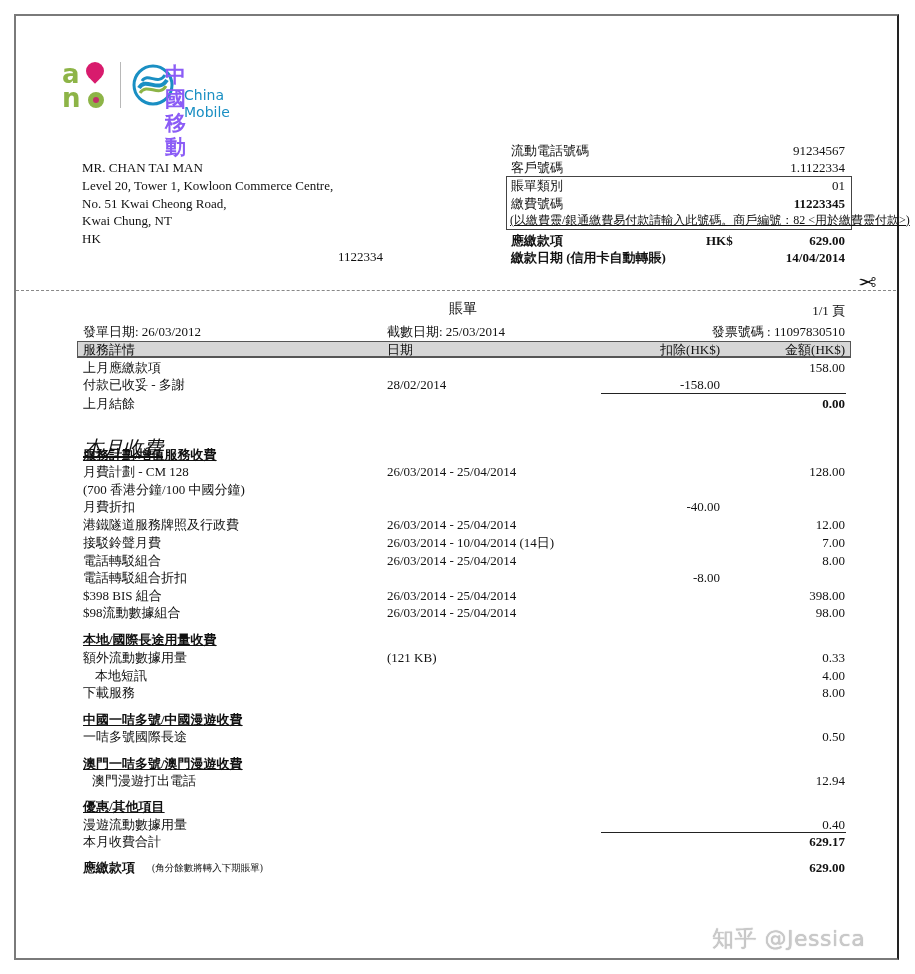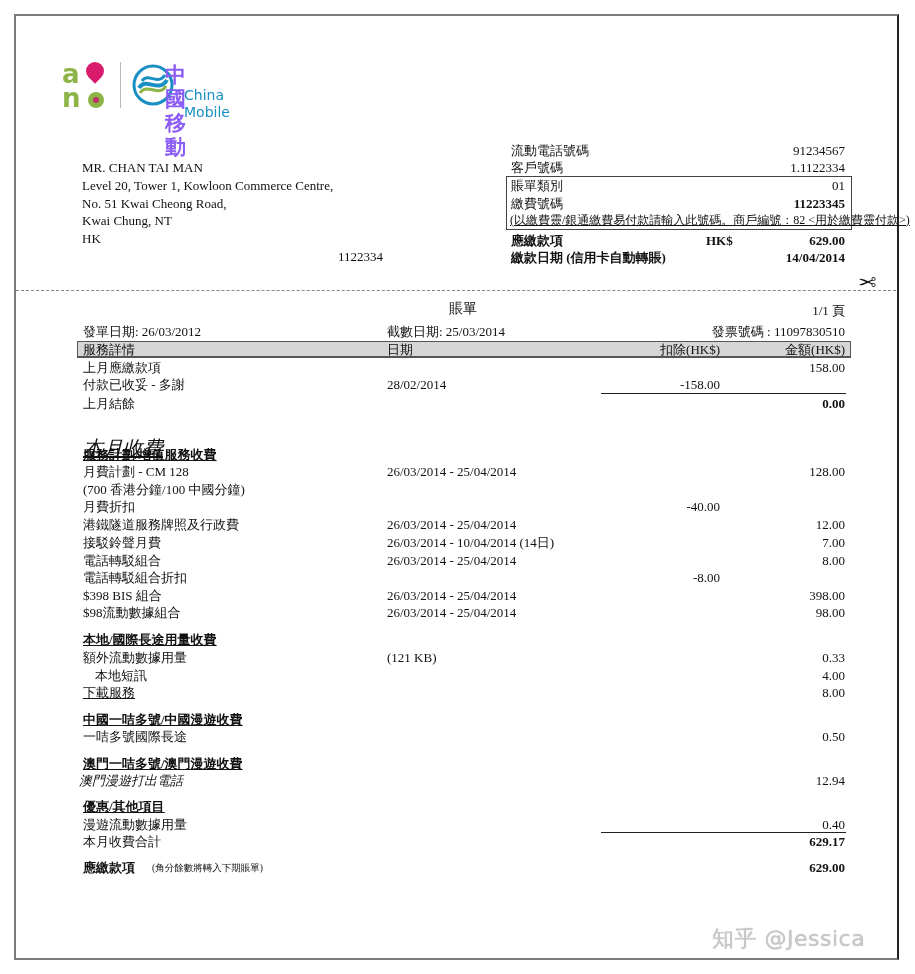--- a/index.html
+++ b/index.html
@@ -138,29 +138,29 @@
 <div class="abs f13" style="left:83px;top:604px;">$98流動數據組合</div>
 <div class="abs f13" style="left:387px;top:604px;">26/03/2014 - 25/04/2014</div>
 <div class="abs f13 right" style="left:745px;width:100px;top:604px;">98.00</div>
 
 <div class="abs f13 bold uline" style="left:83px;top:631px;">本地/國際長途用量收費</div>
 <div class="abs f13" style="left:83px;top:649px;">額外流動數據用量</div>
 <div class="abs f13" style="left:387px;top:649px;">(121 KB)</div>
 <div class="abs f13 right" style="left:745px;width:100px;top:649px;">0.33</div>
 <div class="abs f13" style="left:83px;top:667px;margin-left:12px;">本地短訊</div>
 <div class="abs f13 right" style="left:745px;width:100px;top:667px;">4.00</div>
-<div class="abs f13" style="left:83px;top:684px;text-decoration:underline;">下載服務</div>
+<div class="abs f13" style="left:83px;top:684px;">下載服務</div>
 <div class="abs f13 right" style="left:745px;width:100px;top:684px;">8.00</div>
 
 <div class="abs f13 bold uline" style="left:83px;top:711px;">中國一咭多號/中國漫遊收費</div>
 <div class="abs f13" style="left:83px;top:728px;">一咭多號國際長途</div>
 <div class="abs f13 right" style="left:745px;width:100px;top:728px;">0.50</div>
 
 <div class="abs f13 bold uline" style="left:83px;top:755px;">澳門一咭多號/澳門漫遊收費</div>
-<div class="abs f13" style="left:79px;top:772px;font-style:italic;">澳門漫遊打出電話</div>
+<div class="abs f13" style="left:92px;top:772px;">澳門漫遊打出電話</div>
 <div class="abs f13 right" style="left:745px;width:100px;top:772px;">12.94</div>
 
 <div class="abs f13 bold uline" style="left:83px;top:798px;">優惠/其他項目</div>
 <div class="abs f13" style="left:83px;top:816px;">漫遊流動數據用量</div>
 <div class="abs f13 right" style="left:745px;width:100px;top:816px;">0.40</div>
 
 <div class="hr" style="left:601px;top:832px;width:245px;"></div>
 <div class="abs f13" style="left:83px;top:833px;">本月收費合計</div>
 <div class="abs f13 right bold" style="left:745px;width:100px;top:833px;">629.17</div>
 

